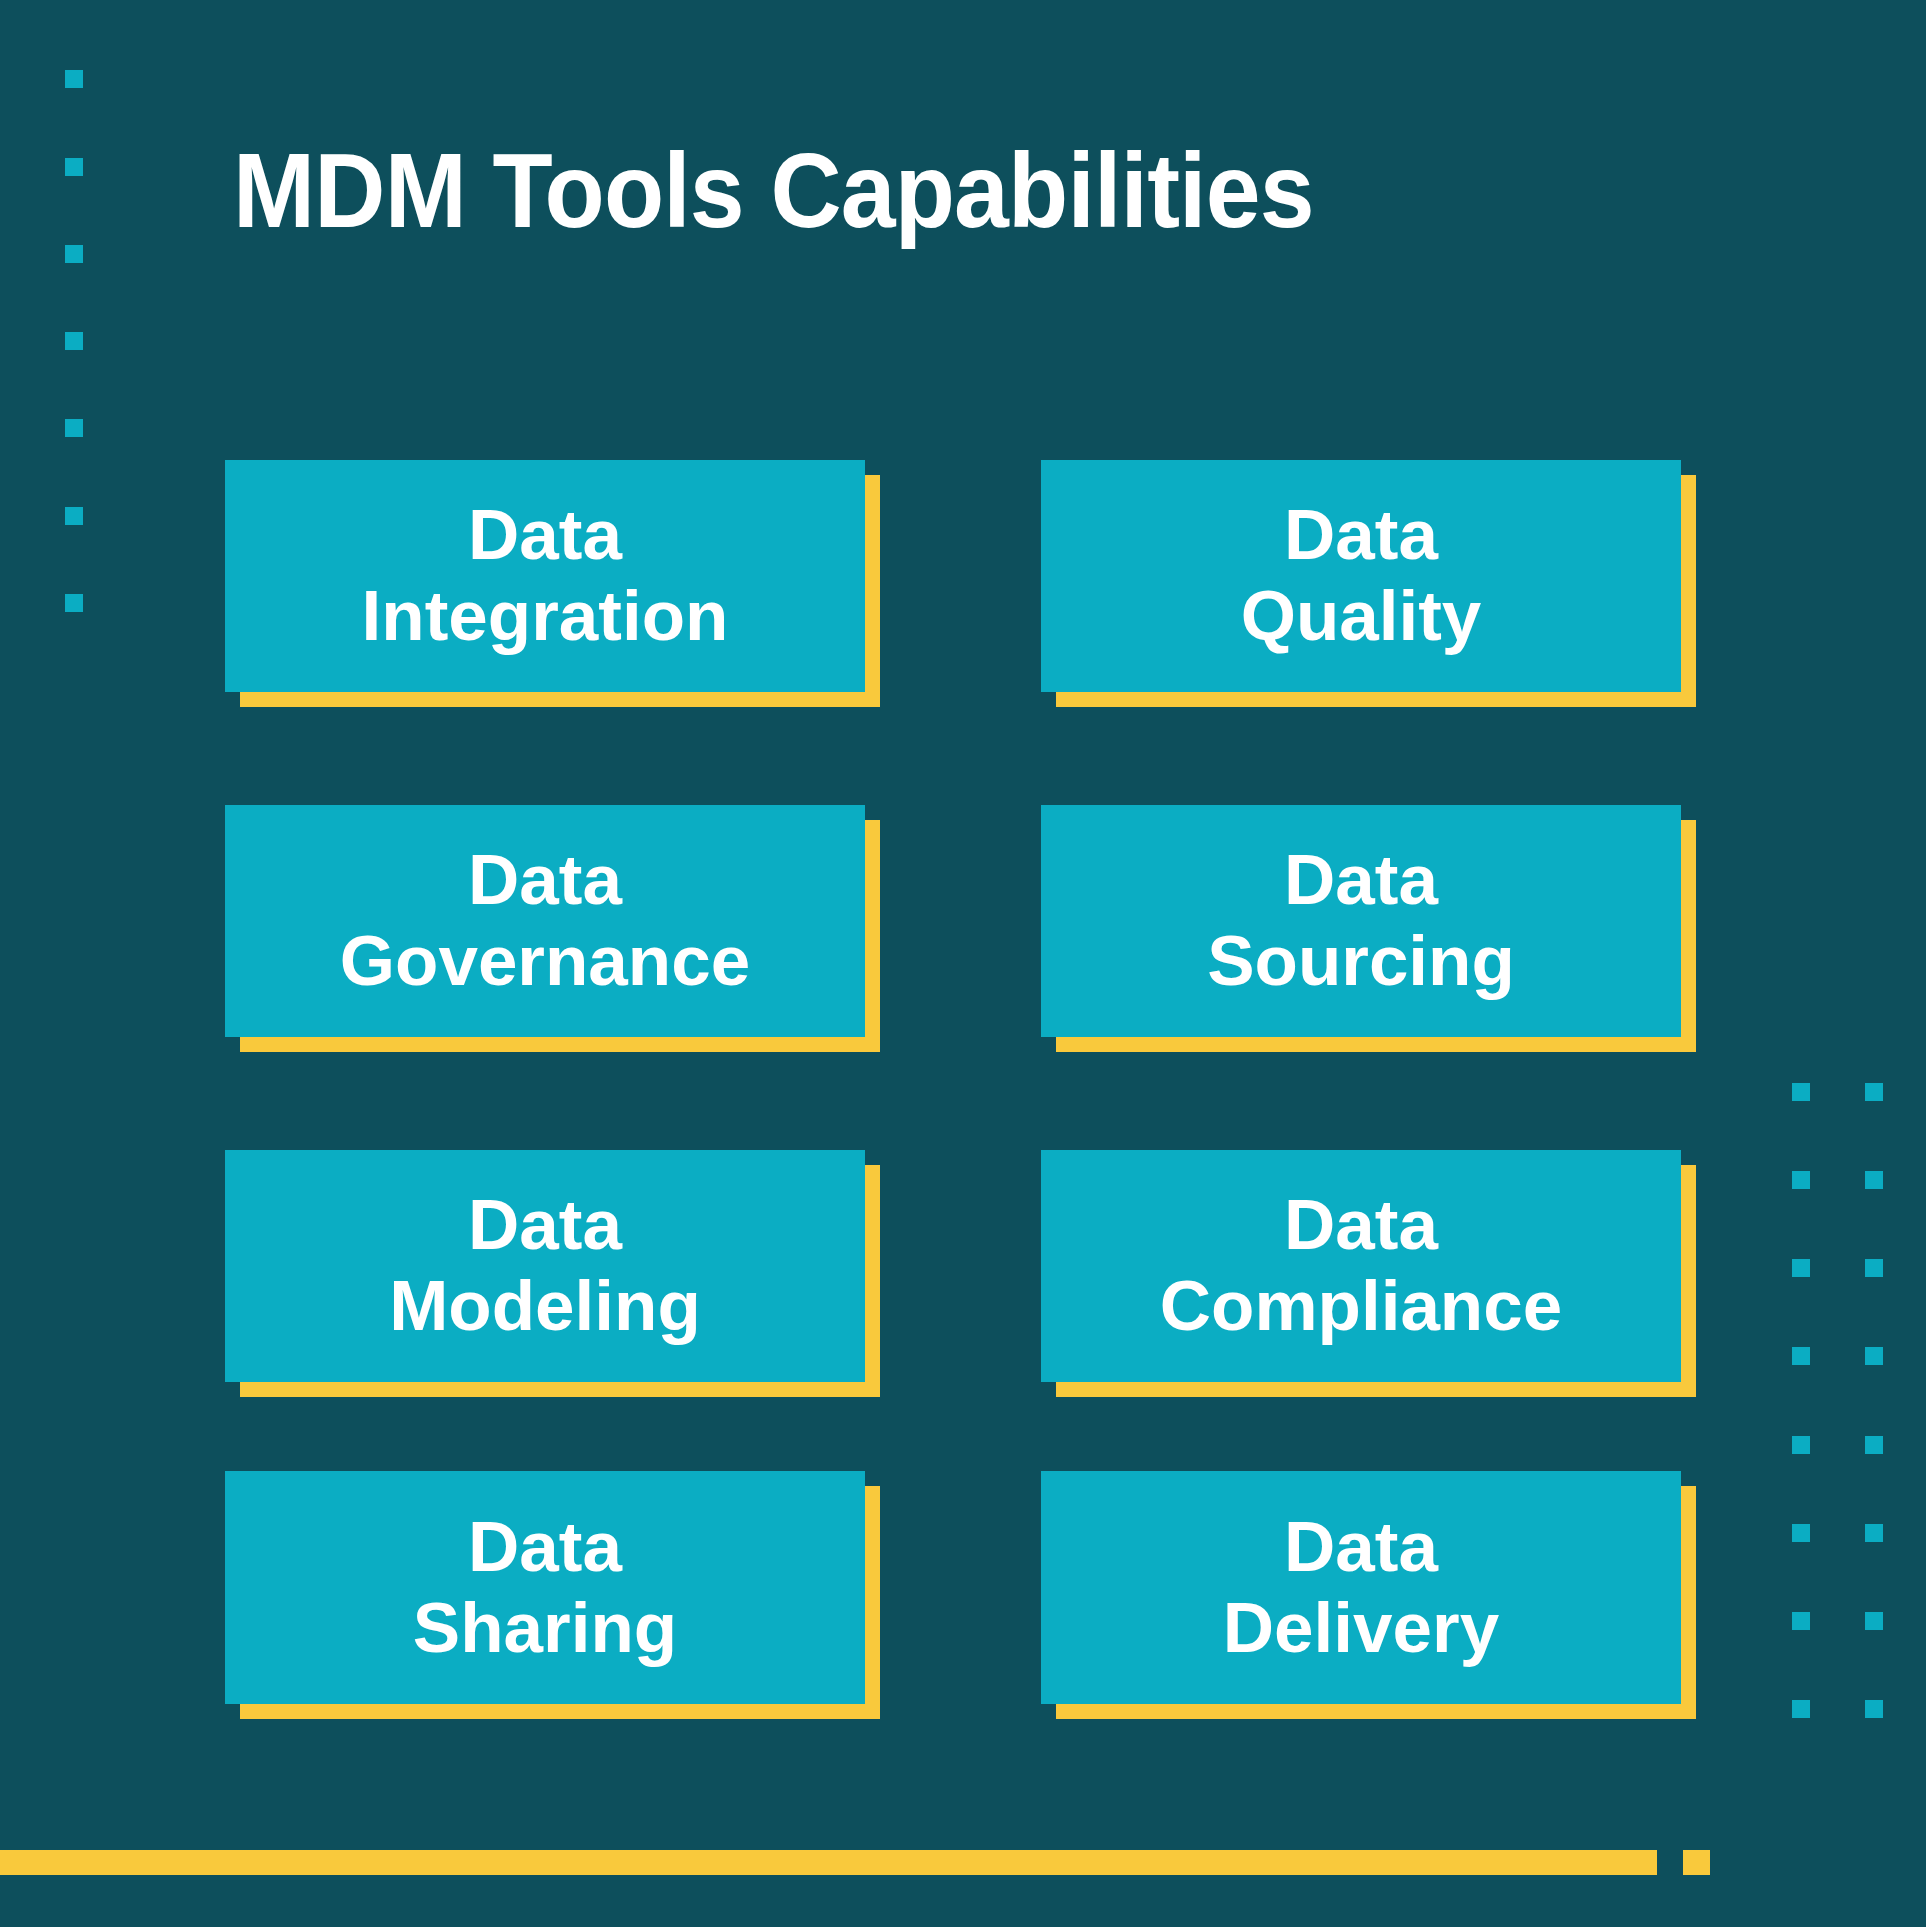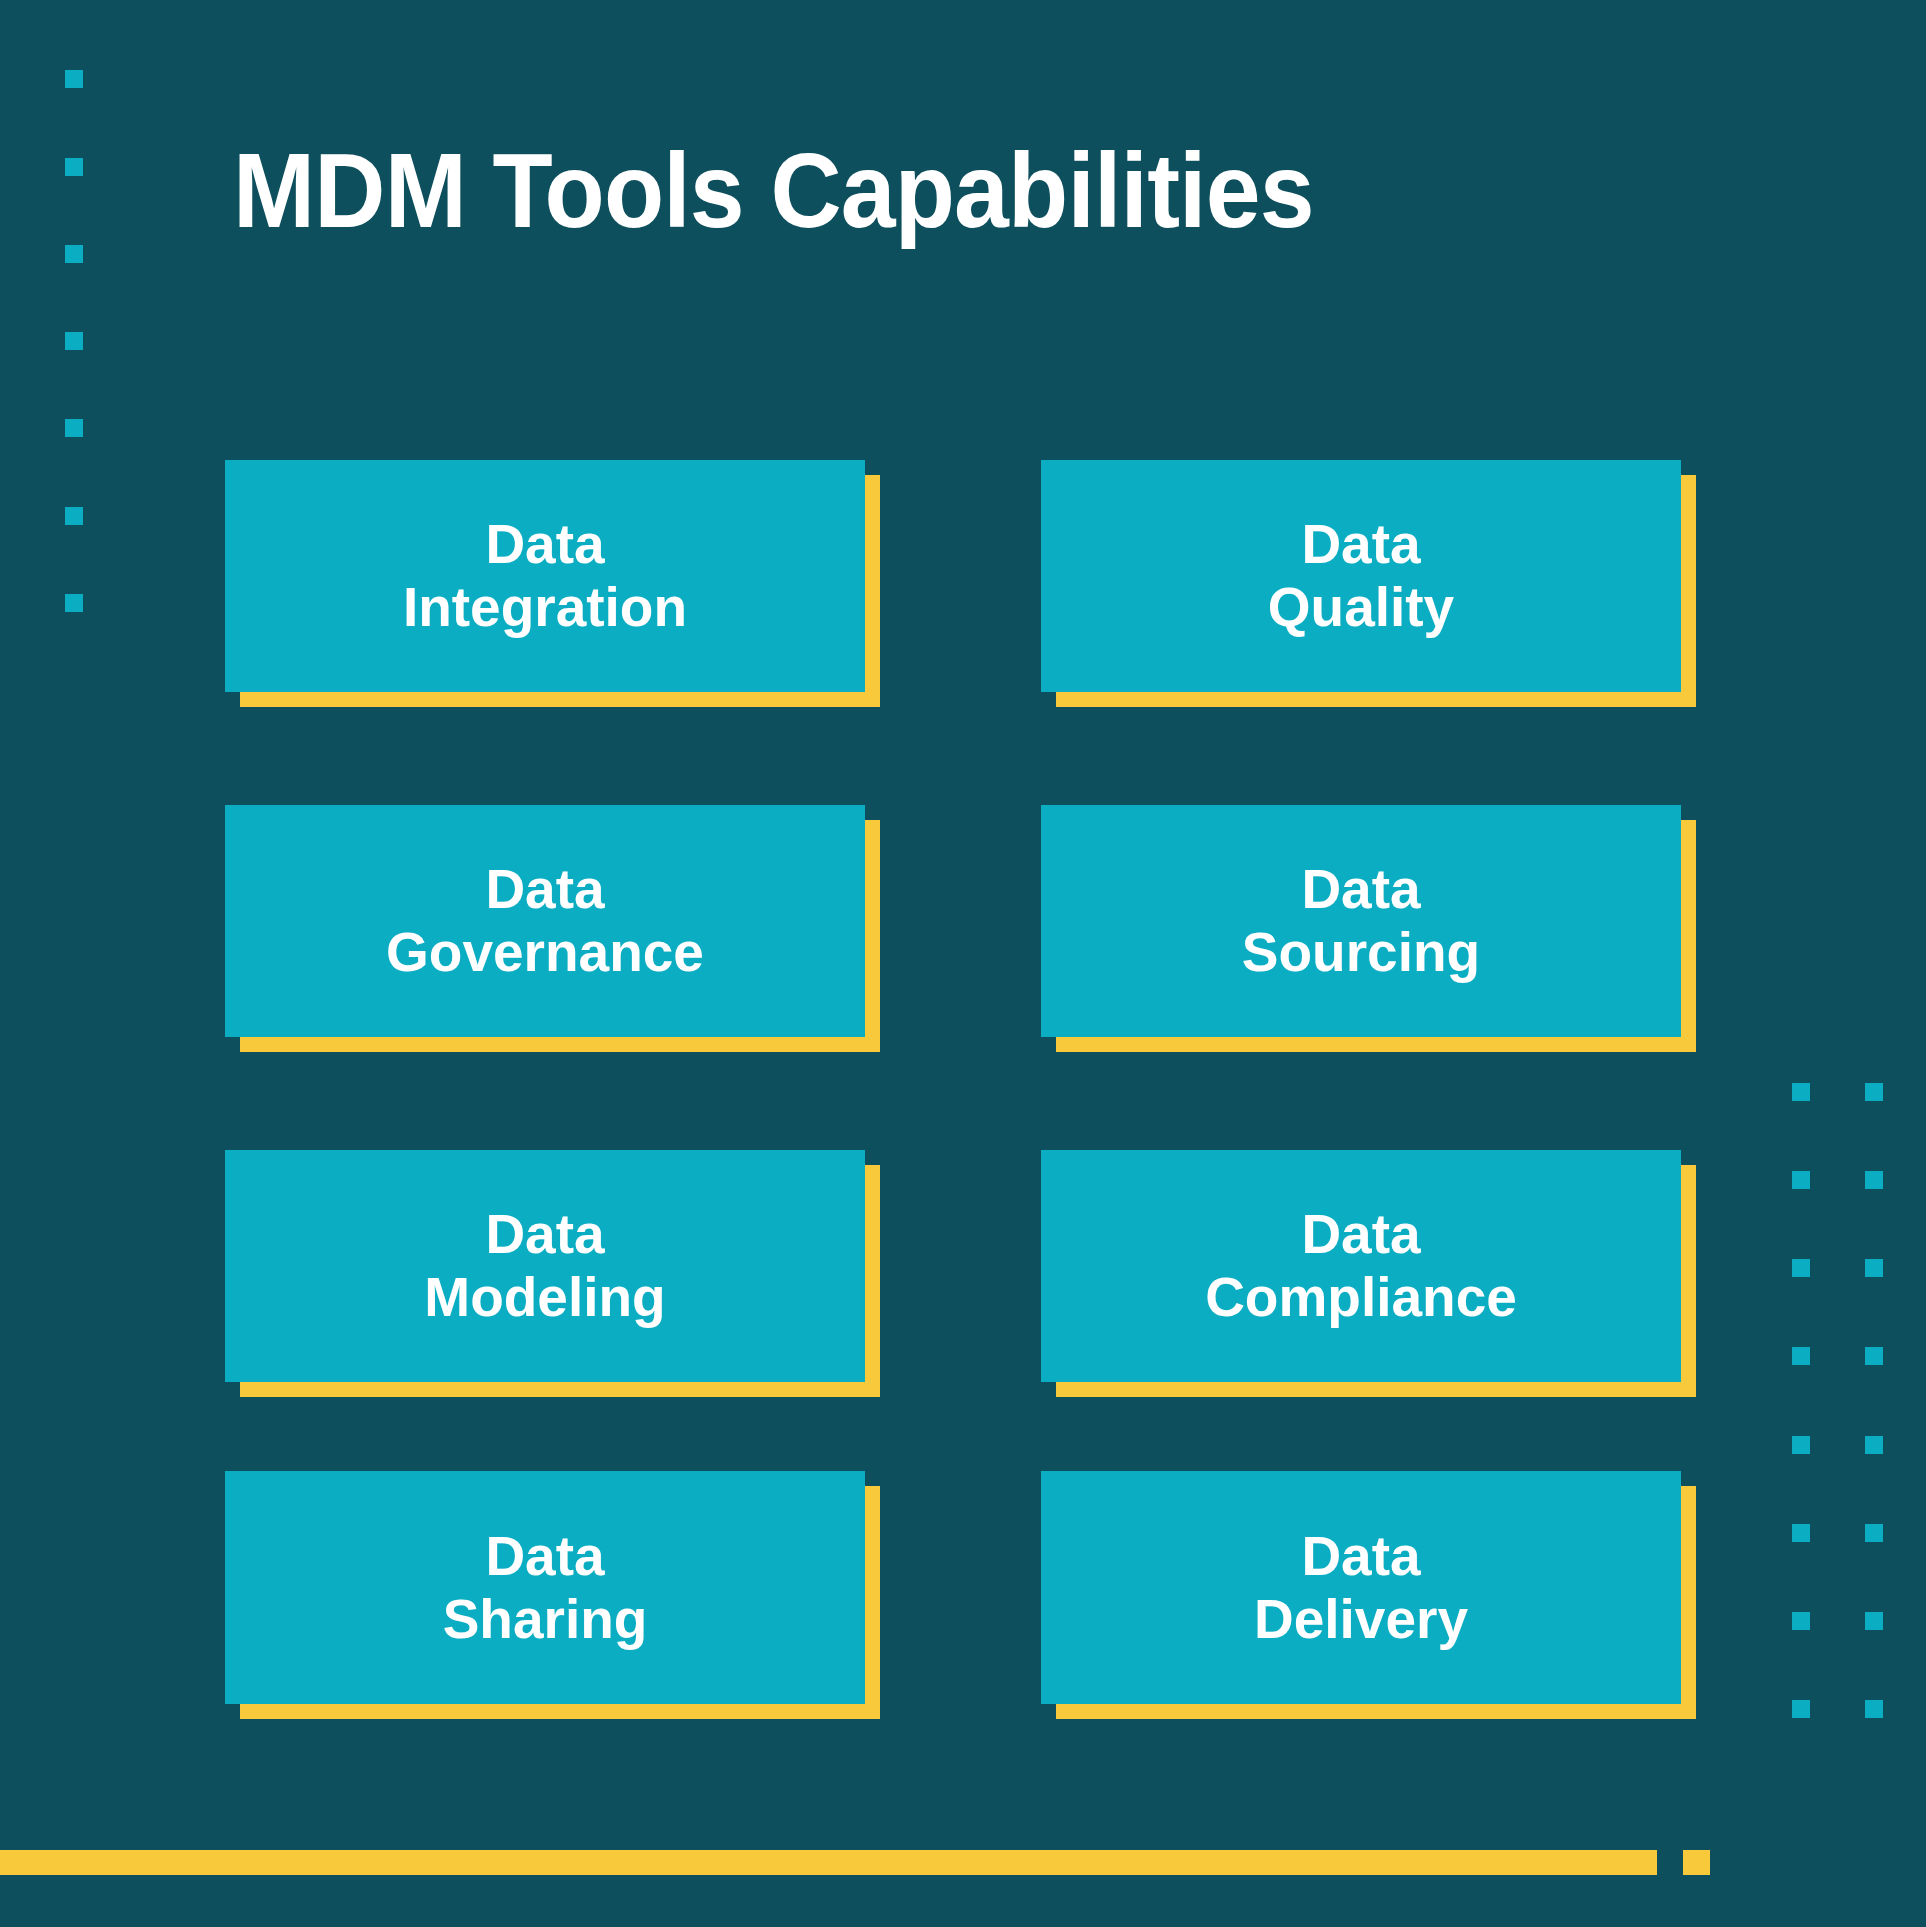--- a/index.html
+++ b/index.html
@@ -66,21 +66,21 @@
     background: #0BADC3;
     display: flex;
     align-items: center;
     justify-content: center;
     box-sizing: border-box;
     padding: 0 20.5px;
   }
   .card-label {
     color: #FFFFFF;
     font-family: "Liberation Sans Narrow", "Liberation Sans", "DejaVu Sans", sans-serif;
-    font-size: 55px;
+    font-size: 71px;
     font-weight: 700;
     line-height: 1.14;
     text-align: center;
     white-space: pre-line;
     letter-spacing: 0px;
   }
 
   
   .bottom-bar {
     position: absolute;

